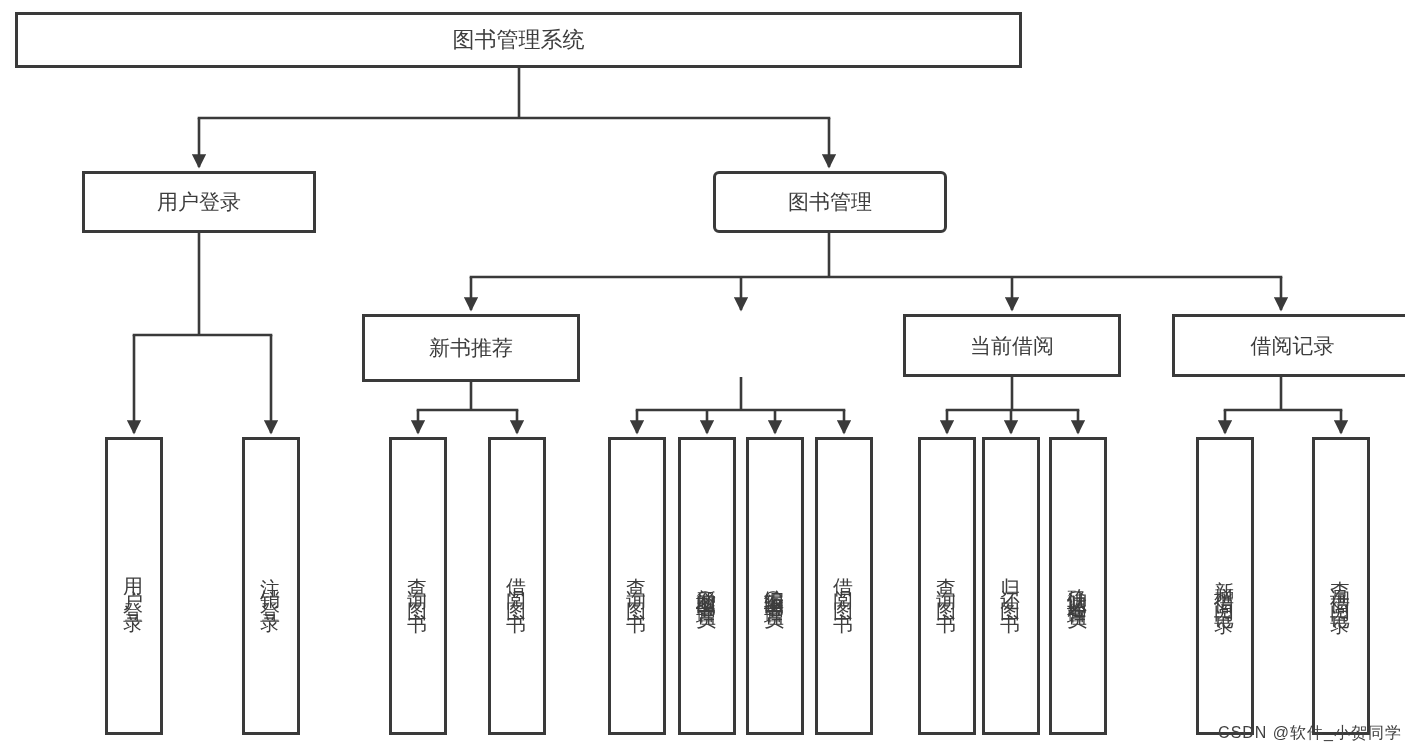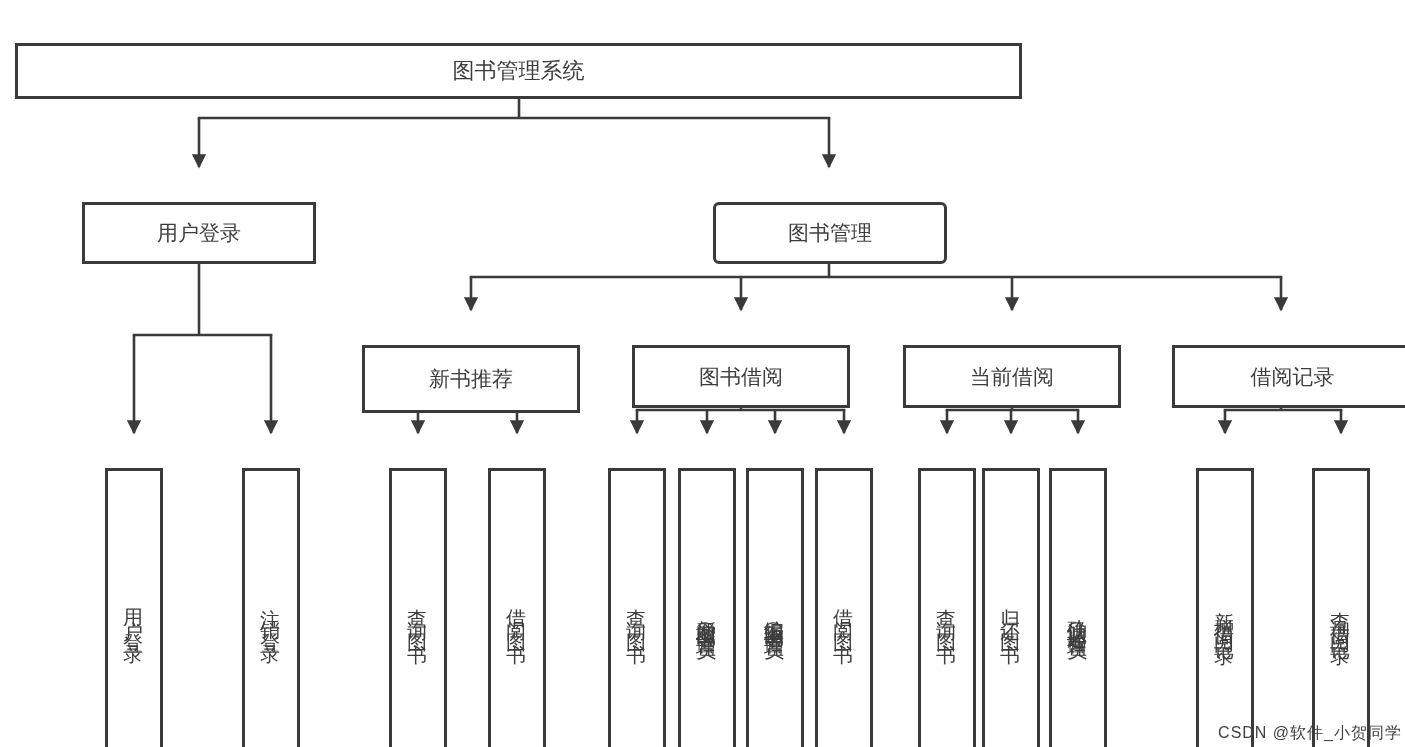--- a/index.html
+++ b/index.html
@@ -12,21 +12,20 @@
   }
   .wires{position:absolute;left:0;top:0;z-index:0;}
   .node{
     position:absolute;
     box-sizing:border-box;
     border:3px solid #3a3a3a;
     background:#ffffff;
     display:flex;align-items:center;justify-content:center;
     color:#3d3d3d;
     z-index:1;
-    margin-top:31px;
   }
   .node.root{font-size:22px;}
   .node.branch{font-size:21px;}
   .node.leaf{font-size:20px;}
   .vtext{
     writing-mode:vertical-rl;
     text-orientation:mixed;
     white-space:nowrap;
     color:#3d3d3d;
   }
@@ -102,23 +101,20 @@
   <div class="node branch" style="left:82px;top:171px;width:234px;height:62px;">
     <span>用户登录</span>
   </div>
   <div class="node branch" style="left:713px;top:171px;width:234px;height:62px;border-radius:6px;">
     <span>图书管理</span>
   </div>
 
   <div class="node branch" style="left:362px;top:314px;width:218px;height:68px;">
     <span>新书推荐</span>
   </div>
-  <div class="node branch" style="left:632px;top:314px;width:218px;height:63px;">
-    <span>图书借阅</span>
-  </div>
   <div class="node branch" style="left:903px;top:314px;width:218px;height:63px;justify-content:center;">
     <span>当前借阅</span>
   </div>
   <div class="node branch" style="left:1172px;top:314px;width:241px;height:63px;">
     <span>借阅记录</span>
   </div>
 
   <div class="node leaf" style="left:105px;top:437px;width:58px;height:298px;">
     <span class="vtext" style="letter-spacing: 12px;">用户登录</span>
   </div>

